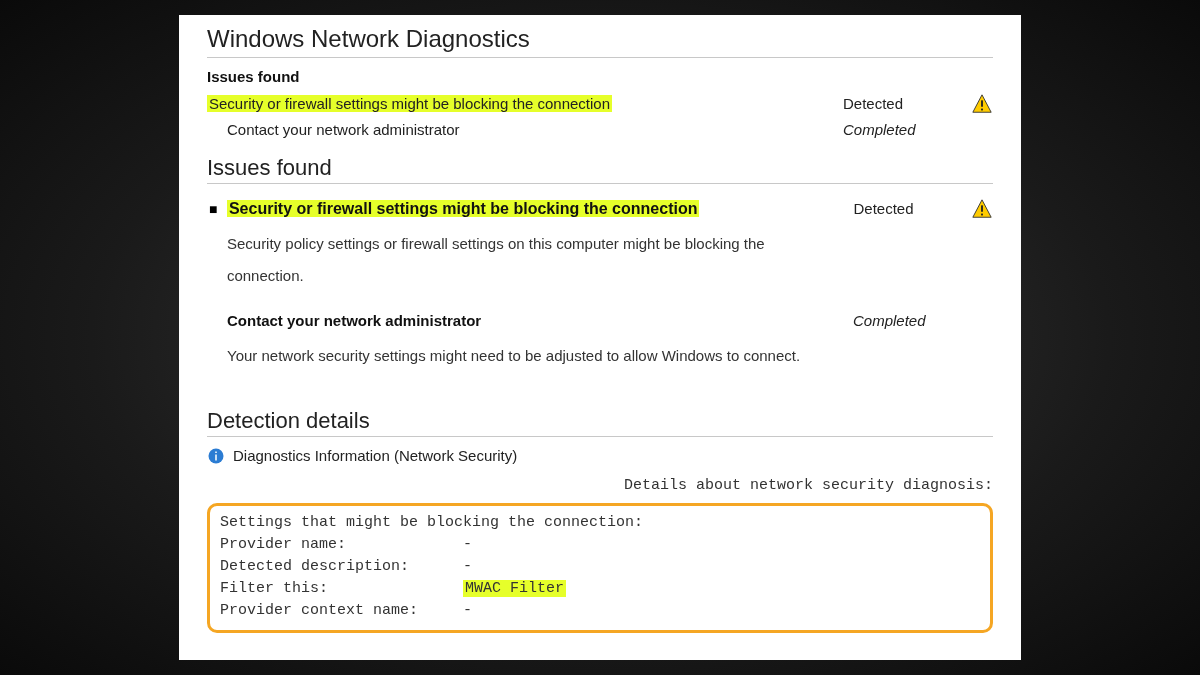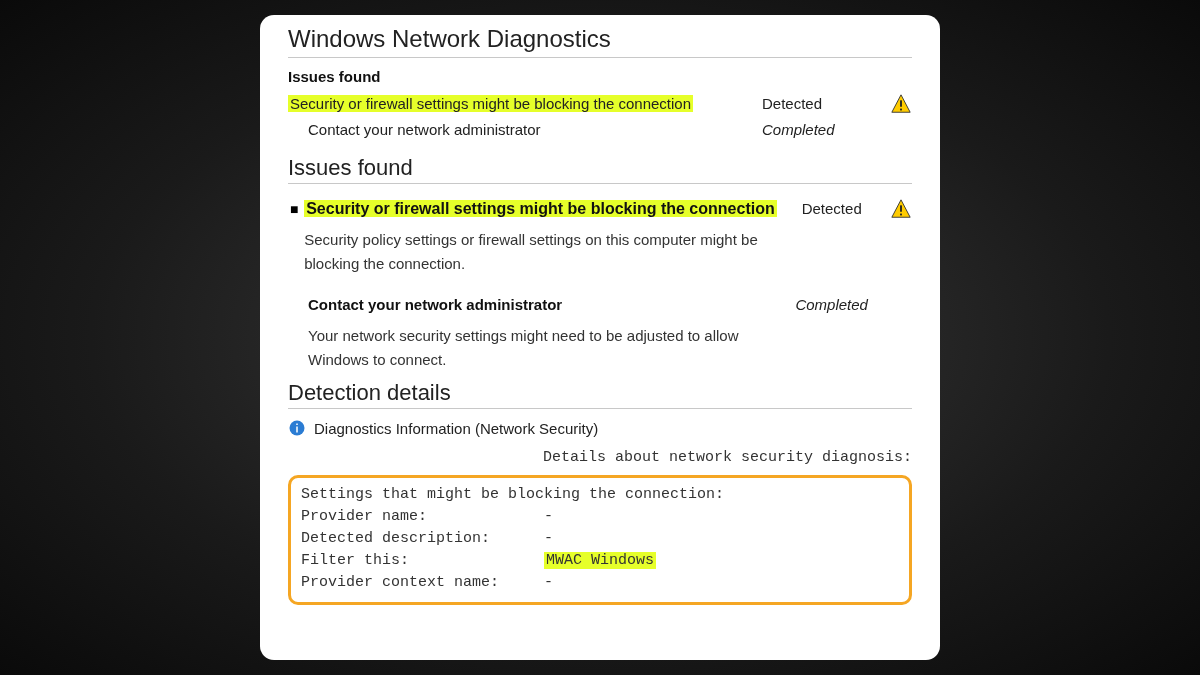--- a/index.html
+++ b/index.html
@@ -6,27 +6,26 @@
   html, body { width: 1200px; height: 675px; }
   body {
     background: radial-gradient(ellipse at center, #3a3a3a 0%, #1a1a1a 60%, #0a0a0a 100%);
     font-family: "Segoe UI", Arial, sans-serif;
     display: flex;
     align-items: center;
     justify-content: center;
     overflow: hidden;
   }
   .panel {
-    width: 680px;
+    width: 842px;
     height: 645px;
     background: #fff;
     padding: 10px 28px 0 28px;
     position: relative;
     overflow: hidden;
-    border-radius: 14px;
   }
   .title {
     font-size: 24px;
     font-weight: 400;
     color: #222;
     margin-bottom: 4px;
   }
   hr.rule {
     border: none;
     border-top: 1px solid #c8c8c8;
@@ -115,21 +114,21 @@
   }
   .item-title {
     font-size: 16px;
     font-weight: 700;
     color: #111;
     line-height: 22px;
   }
   .item-desc {
     font-size: 15px;
     color: #333;
-    line-height: 24px;
+    line-height: 32px;
     margin-top: 8px;
   }
   .item-status {
     width: 110px;
     font-size: 15px;
     color: #222;
     line-height: 22px;
   }
   .item-icon {
     width: 30px;
@@ -140,25 +139,25 @@
     margin-left: 20px;
     margin-top: 18px;
     display: flex;
   }
   .sub-item .item-body { flex: 1 1 auto; padding-right: 10px; }
   .sub-item .item-status { width: 110px; }
   .detection-heading {
     font-size: 22px;
     font-weight: 400;
     color: #222;
-    margin-top: 8px;
+    margin-top: 36px;
   }
   .diag-line {
     display: flex;
-    align-items: center;
+    align-items: flex-start;
     gap: 8px;
     margin-top: 10px;
     font-size: 15px;
     color: #222;
   }
   .mono {
     font-family: "Courier New", monospace;
     font-size: 15px;
     color: #333;
     margin-top: 10px;
@@ -253,16 +252,16 @@
         </svg>
     </span>
     <span>Diagnostics Information (Network Security)</span>
   </div>
 
   <div class="mono">Details about network security diagnosis:</div>
 
   <div class="callout"><span>Settings that might be blocking the connection:</span>
 <span>Provider name:</span>             <span>-</span>
 <span>Detected description:</span>      <span>-</span>
-<span>Filter this:</span>               <span class="hl">MWAC Windows</span>
+<span>Filter this:</span>               <span class="hl">MWAC Filter</span>
 <span>Provider context name:</span>     <span>-</span></div>
 
 </div>
 
 </body></html>

